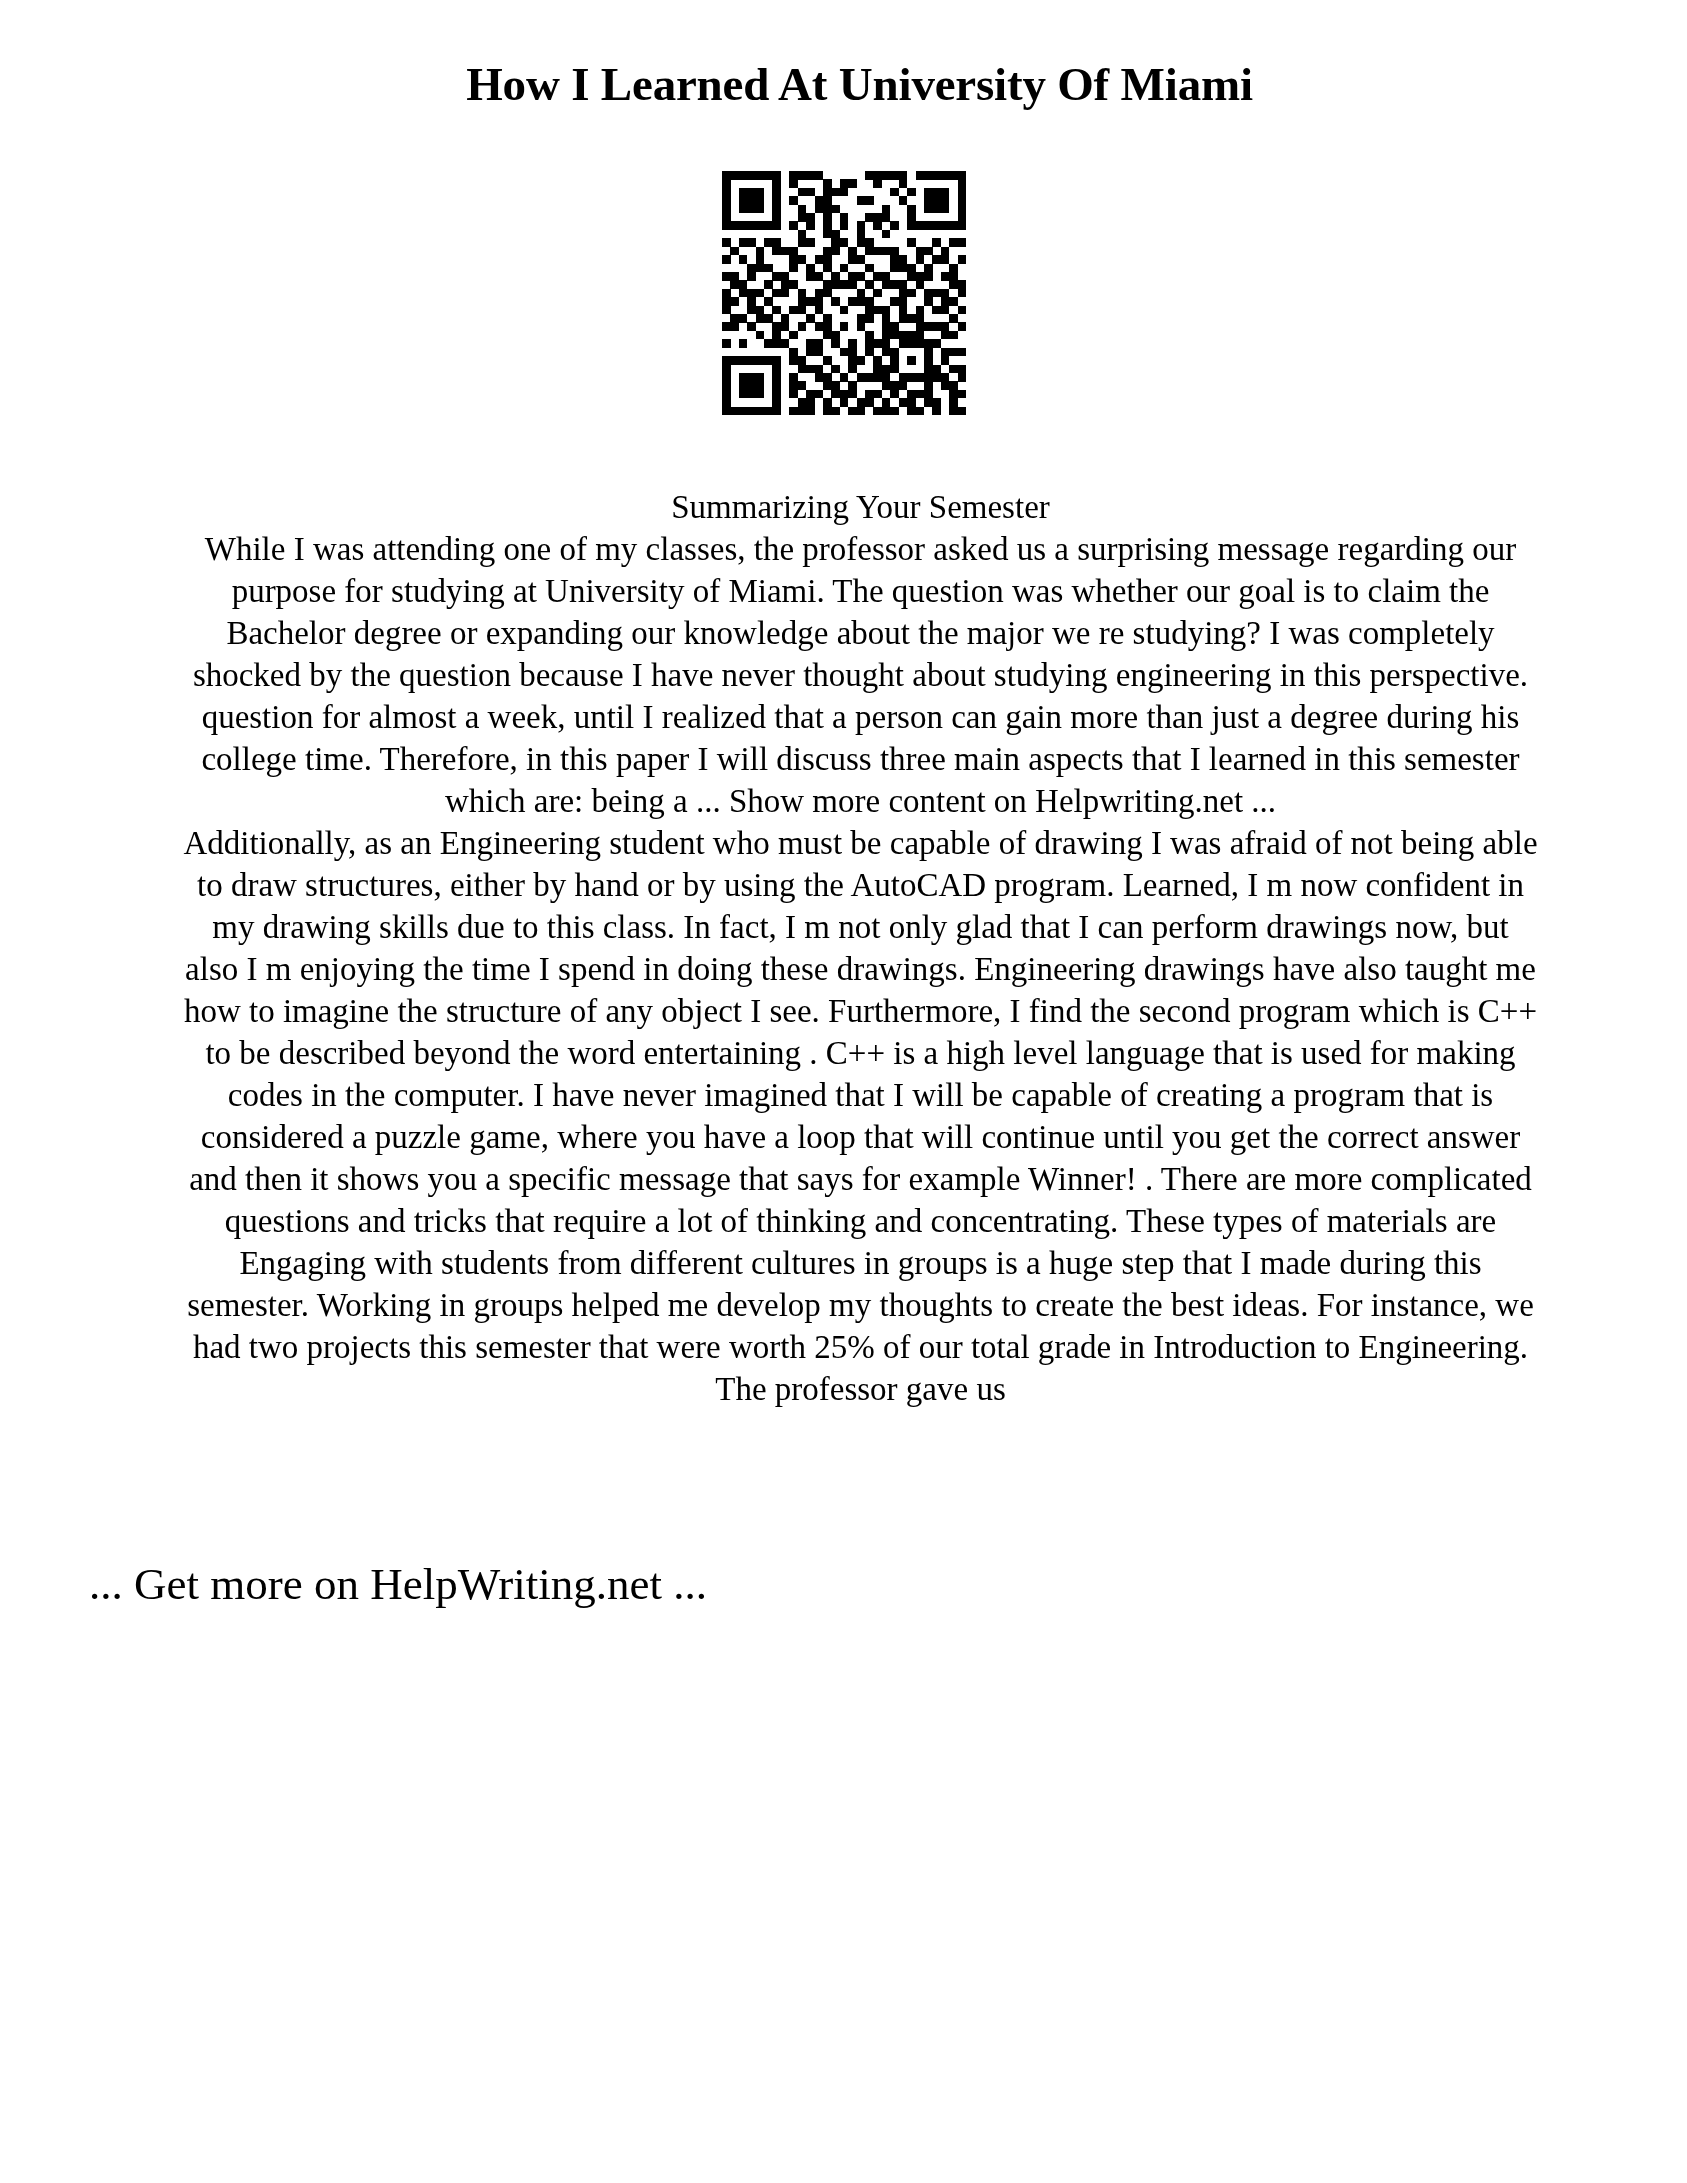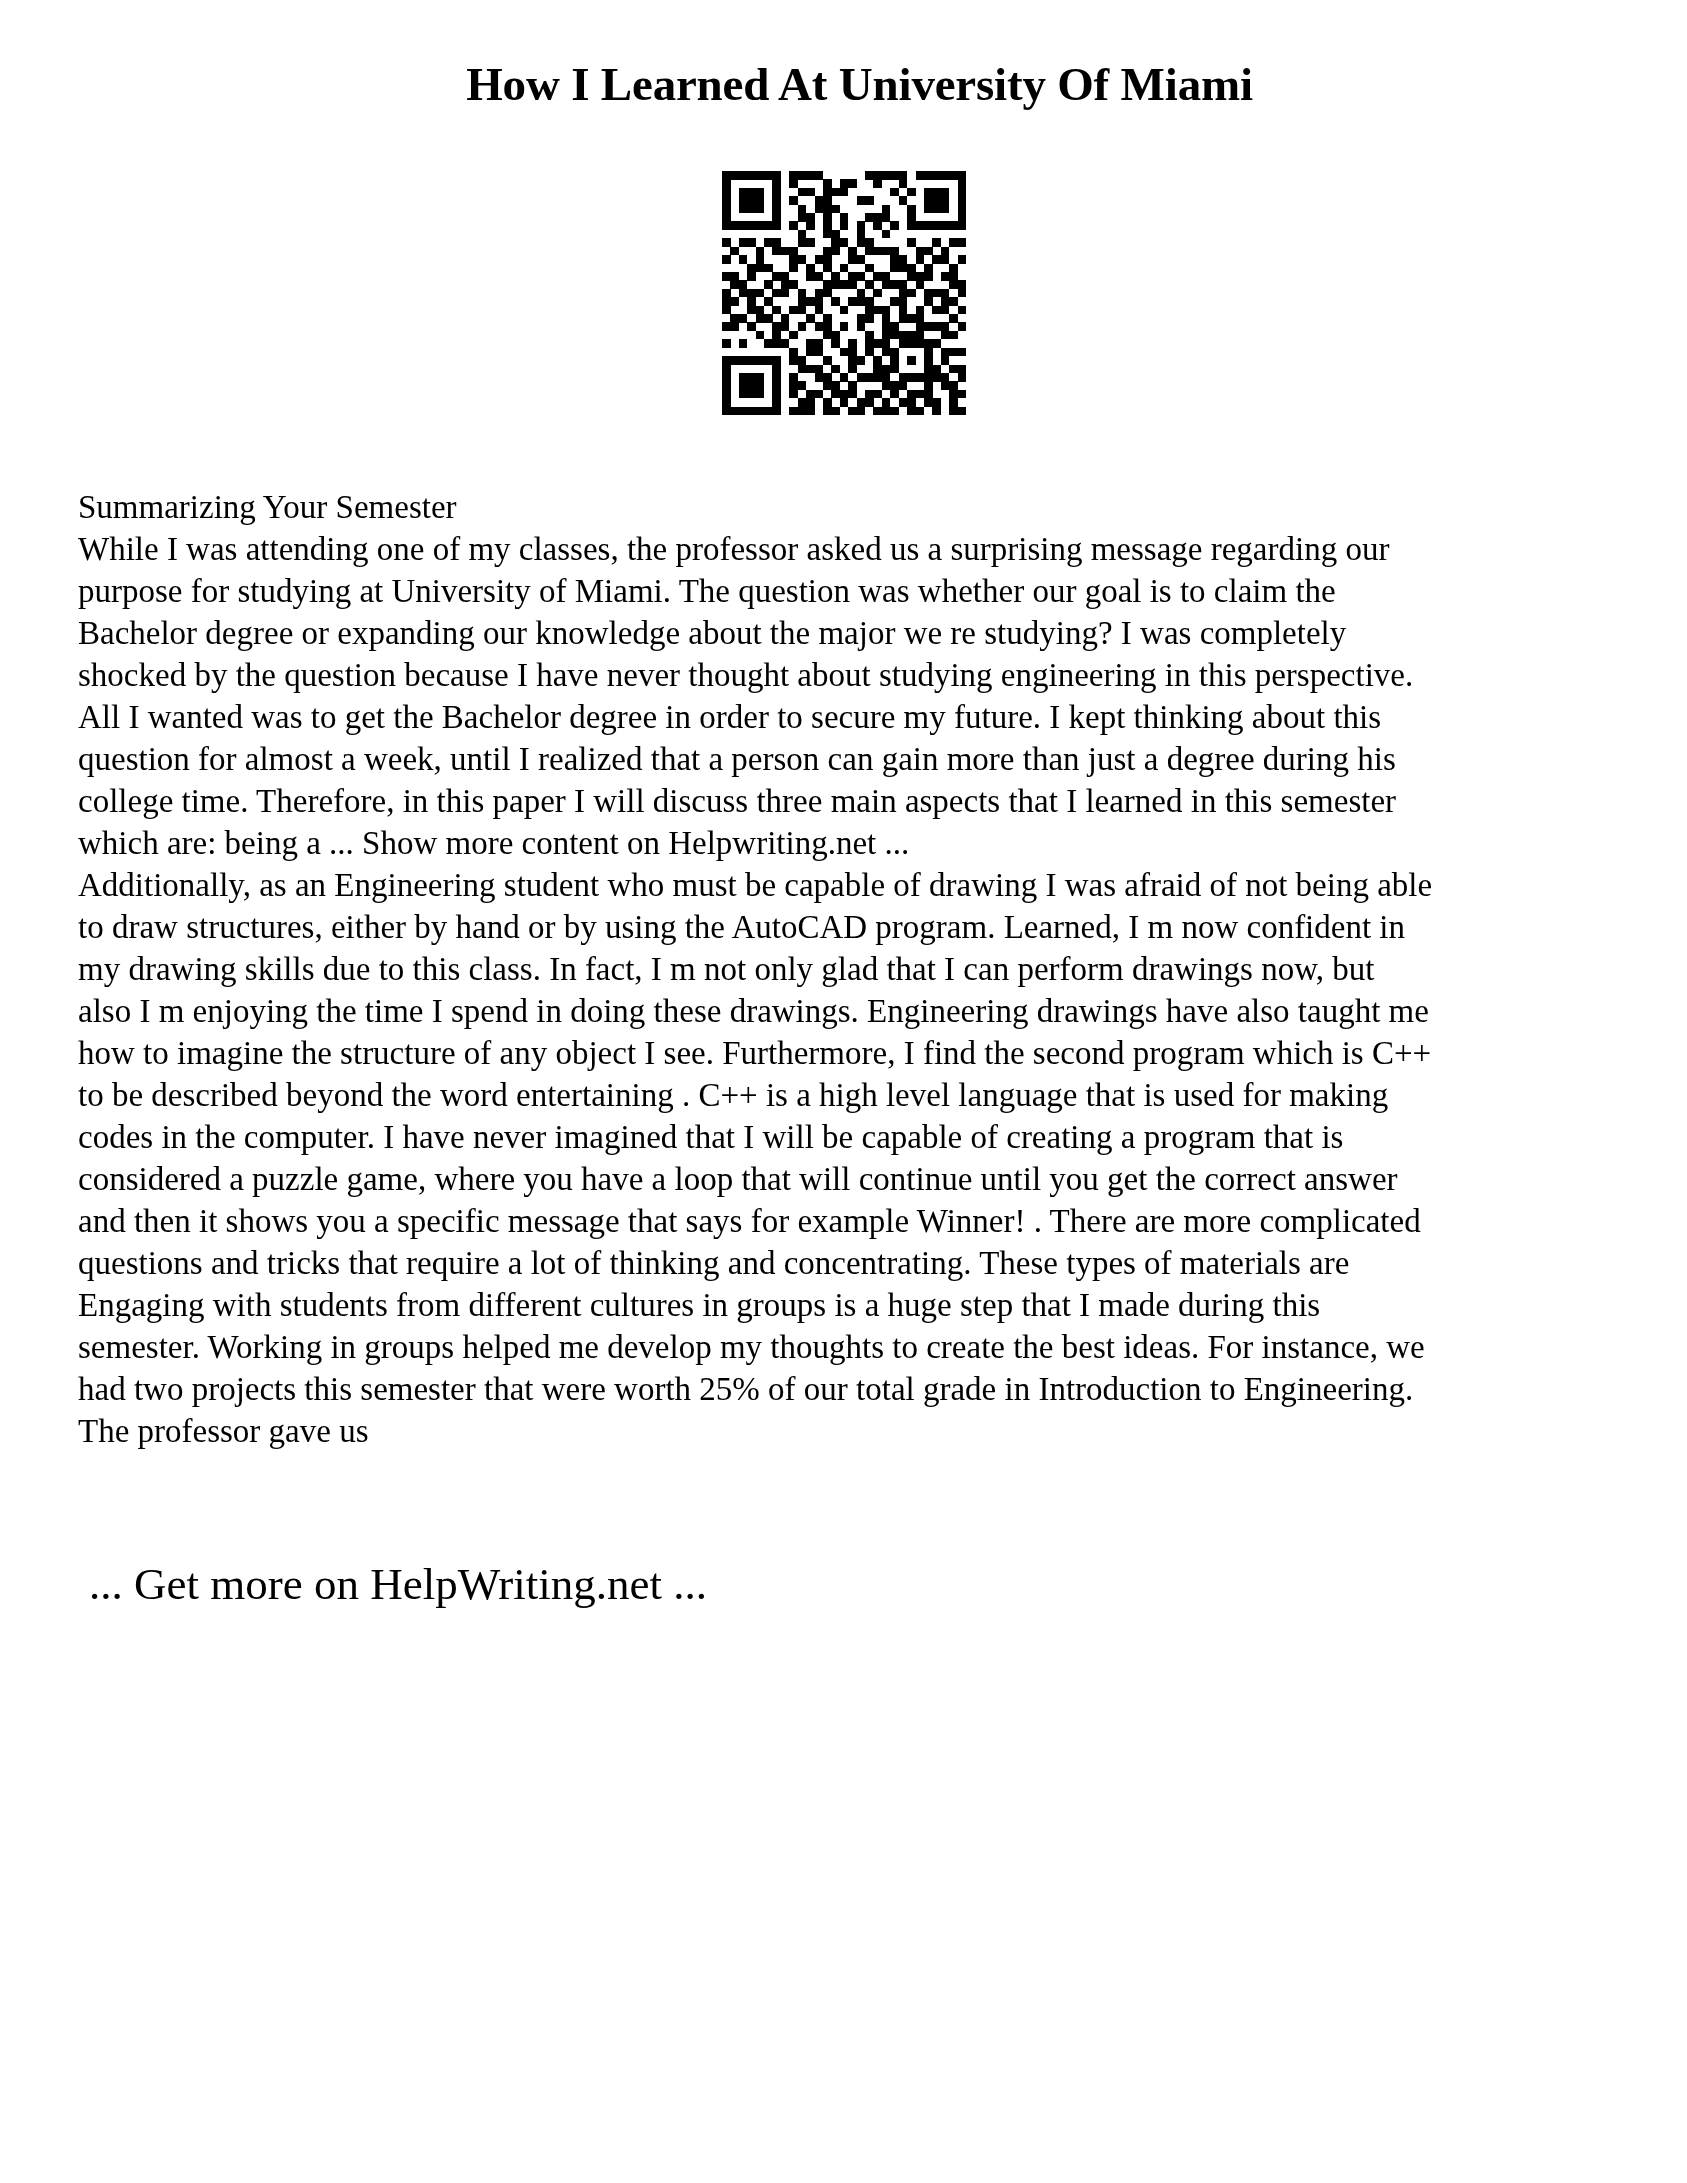--- a/index.html
+++ b/index.html
@@ -44,20 +44,21 @@
     left: 78px;
     top: 486px;
     width: 1565px;
     font-size: 33px;
     line-height: 42px;
   }
   .line {
     display: block;
     white-space: nowrap;
     height: 42px;
+    text-align: center;
   }
   .footer-link {
     position: absolute;
     left: 89px;
     top: 1555px;
     font-size: 45px;
     line-height: 58px;
     white-space: nowrap;
   }
 </style>
@@ -520,21 +521,20 @@
       <rect x="28" y="28" width="1.02" height="1.02" fill="#000000"></rect>
     </svg>
 </div>
 
 <div class="body-text">
   <span class="line">Summarizing Your Semester</span>
   <span class="line">While I was attending one of my classes, the professor asked us a surprising message regarding our</span>
   <span class="line">purpose for studying at University of Miami. The question was whether our goal is to claim the</span>
   <span class="line">Bachelor degree or expanding our knowledge about the major we re studying? I was completely</span>
   <span class="line">shocked by the question because I have never thought about studying engineering in this perspective.</span>
-  <span class="line">All I wanted was to get the Bachelor degree in order to secure my future. I kept thinking about this</span>
   <span class="line">question for almost a week, until I realized that a person can gain more than just a degree during his</span>
   <span class="line">college time. Therefore, in this paper I will discuss three main aspects that I learned in this semester</span>
   <span class="line">which are: being a ... Show more content on Helpwriting.net ...</span>
   <span class="line">Additionally, as an Engineering student who must be capable of drawing I was afraid of not being able</span>
   <span class="line">to draw structures, either by hand or by using the AutoCAD program. Learned, I m now confident in</span>
   <span class="line">my drawing skills due to this class. In fact, I m not only glad that I can perform drawings now, but</span>
   <span class="line">also I m enjoying the time I spend in doing these drawings. Engineering drawings have also taught me</span>
   <span class="line">how to imagine the structure of any object I see. Furthermore, I find the second program which is C++</span>
   <span class="line">to be described beyond the word entertaining . C++ is a high level language that is used for making</span>
   <span class="line">codes in the computer. I have never imagined that I will be capable of creating a program that is</span>

